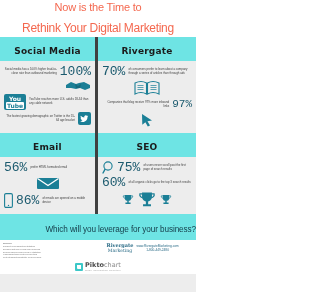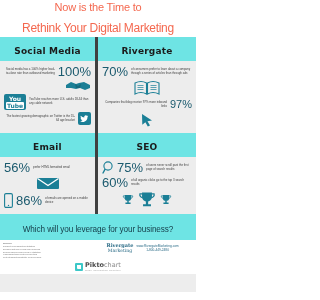--- a/index.html
+++ b/index.html
@@ -56,21 +56,21 @@
 
   
   .stat {
     display: flex;
     align-items: center;
     gap: 3px;
     margin-bottom: 2px;
   }
   .stat.rev { flex-direction: row-reverse; align-items: center; }
   .big {
-    font-family: Liberation Sans, sans-serif;
+    font-family: Liberation Mono, monospace;
     font-size: 13px;
     font-weight: 400;
     color: #1b5a6e;
     line-height: 13px;
     white-space: nowrap;
   }
   .big.sm { font-size: 11px; }
   .desc {
     font-size: 2.9px;
     line-height: 3.6px;
@@ -96,21 +96,21 @@
     line-height: 7px;
     padding: 1px 2px;
     text-align: center;
   }
   .yt-logo div { background: #fff; color: #1b7f96; border-radius: 1px; padding: 0 1px; }
   .yt-top { background: transparent !important; color: #fff !important; }
 
   
   .cta {
     background: #6ee4e4;
-    text-align: center;
+    text-align: right;
     padding: 4px 0 4px;
   }
   .cta span {
     font-size: 8.2px;
     color: #17414d;
     letter-spacing: -0.1px;
   }
 
   
   .footer {

